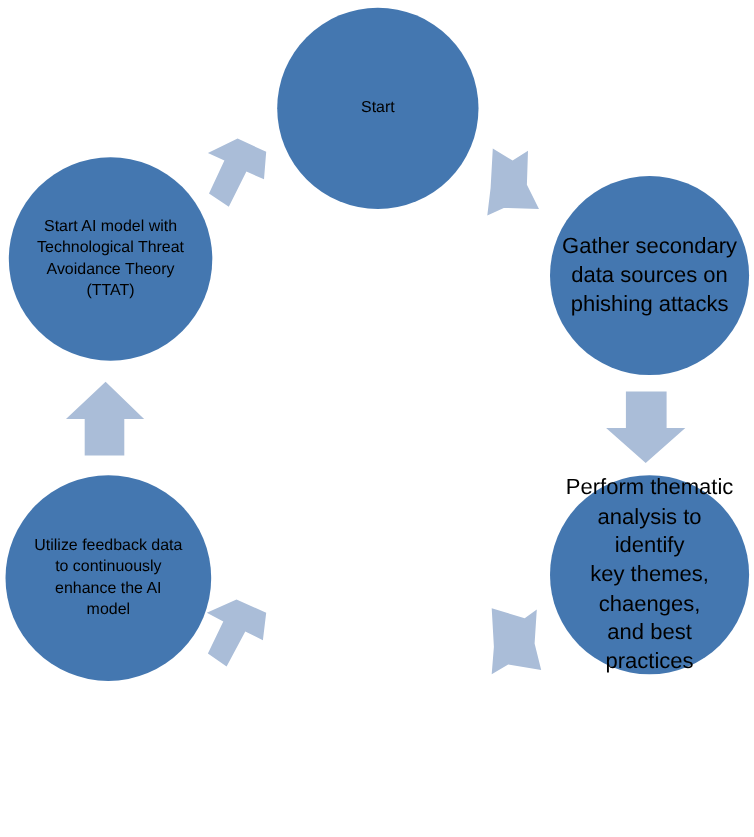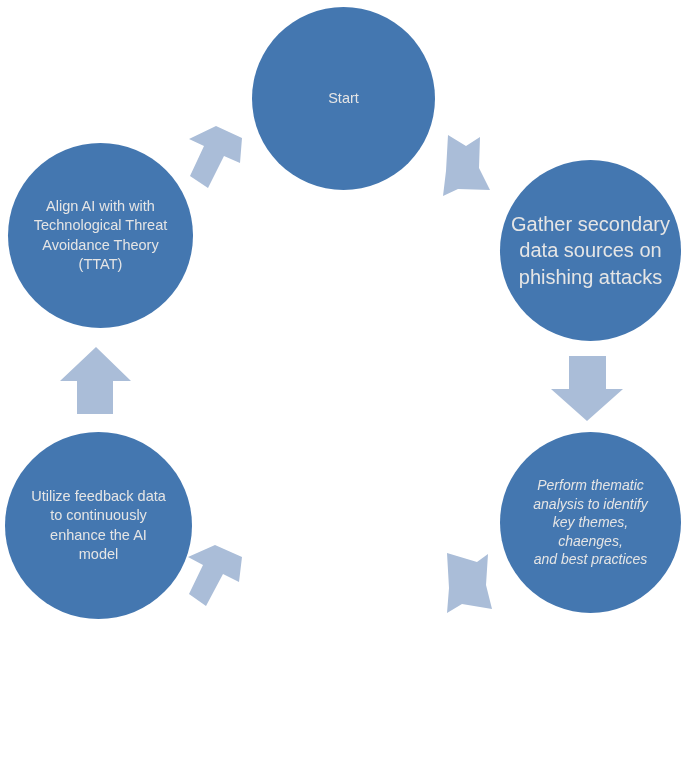--- a/index.html
+++ b/index.html
@@ -27,42 +27,42 @@
   .node-circle {
     position: absolute;
     border-radius: 50%;
     background: #4477b0;
     display: flex;
     align-items: center;
     justify-content: center;
     box-sizing: border-box;
   }
   .node-label {
-    color: #e5e5e5;
+    color: #000000;
     text-align: center;
     line-height: 1.32;
     white-space: pre-line;
     padding: 0 10px;
     box-sizing: border-box;
   }
   
   #node-start {
     left: 252px; top: 7px; width: 183px; height: 183px;
   }
   #node-start .node-label { font-size: 14.5px; }
 
   #node-gather {
     left: 500px; top: 160px; width: 181px; height: 181px;
   }
   #node-gather .node-label { font-size: 20px; }
 
   #node-thematic {
     left: 500px; top: 432px; width: 181px; height: 181px;
   }
-  #node-thematic .node-label { font-size: 14px; font-style: italic; }
+  #node-thematic .node-label { font-size: 20px; }
 
   #node-develop {
     left: 256px; top: 577px; width: 181px; height: 181px;
   }
   #node-develop .node-label { font-size: 14.5px; }
 
   #node-feedback {
     left: 5px; top: 432px; width: 187px; height: 187px; align-items: center;
   }
   #node-feedback .node-label { font-size: 14.5px; }
@@ -112,19 +112,19 @@
 
 
   <div class="node-circle" id="node-feedback">
     <span class="node-label">Utilize feedback data
 to continuously
 enhance the AI
 model</span>
   </div>
 
   <div class="node-circle" id="node-align">
-    <span class="node-label">Align AI with with
+    <span class="node-label">Start AI model with
 Technological Threat
 Avoidance Theory
 (TTAT)</span>
   </div>
 
 </div>
 
 </body></html>

